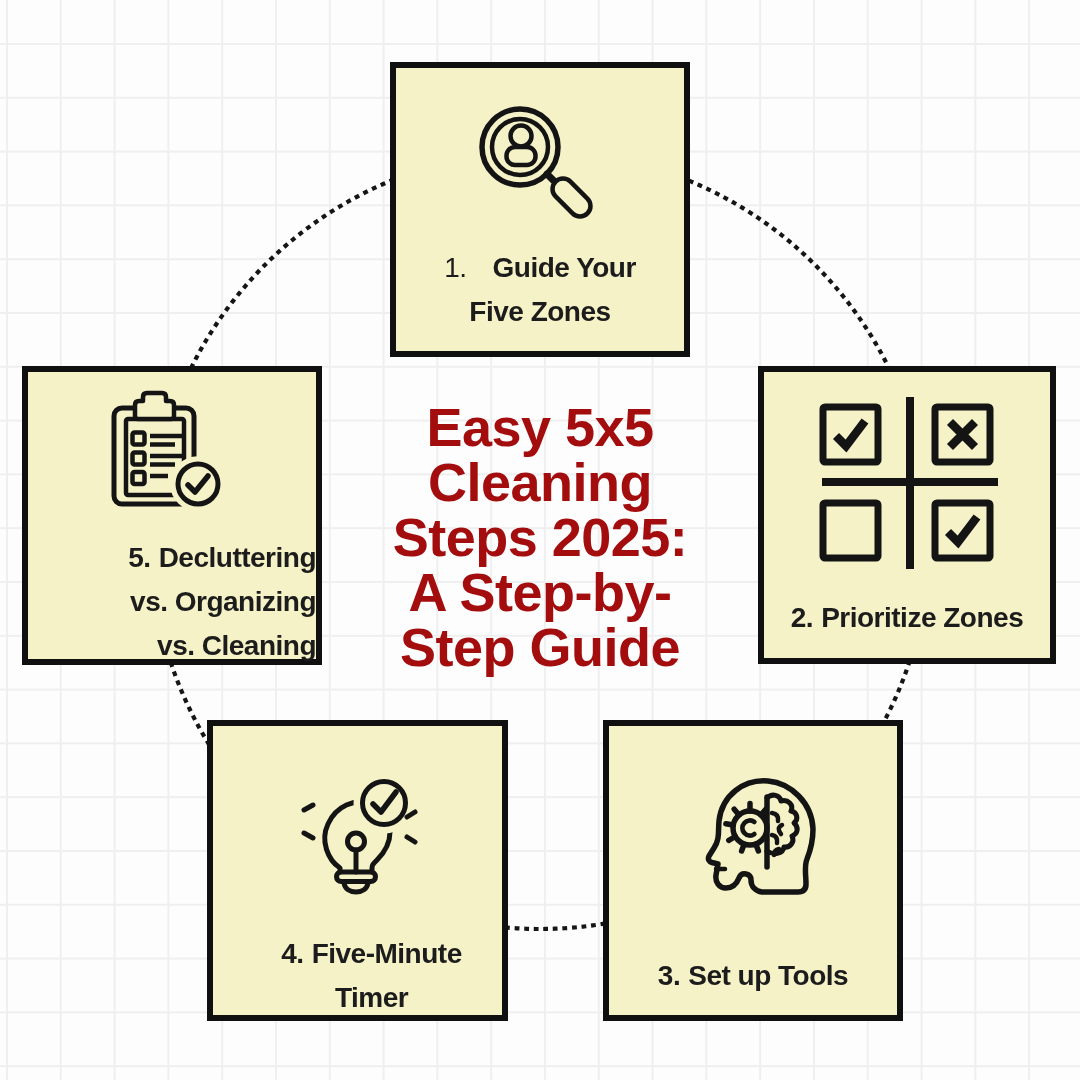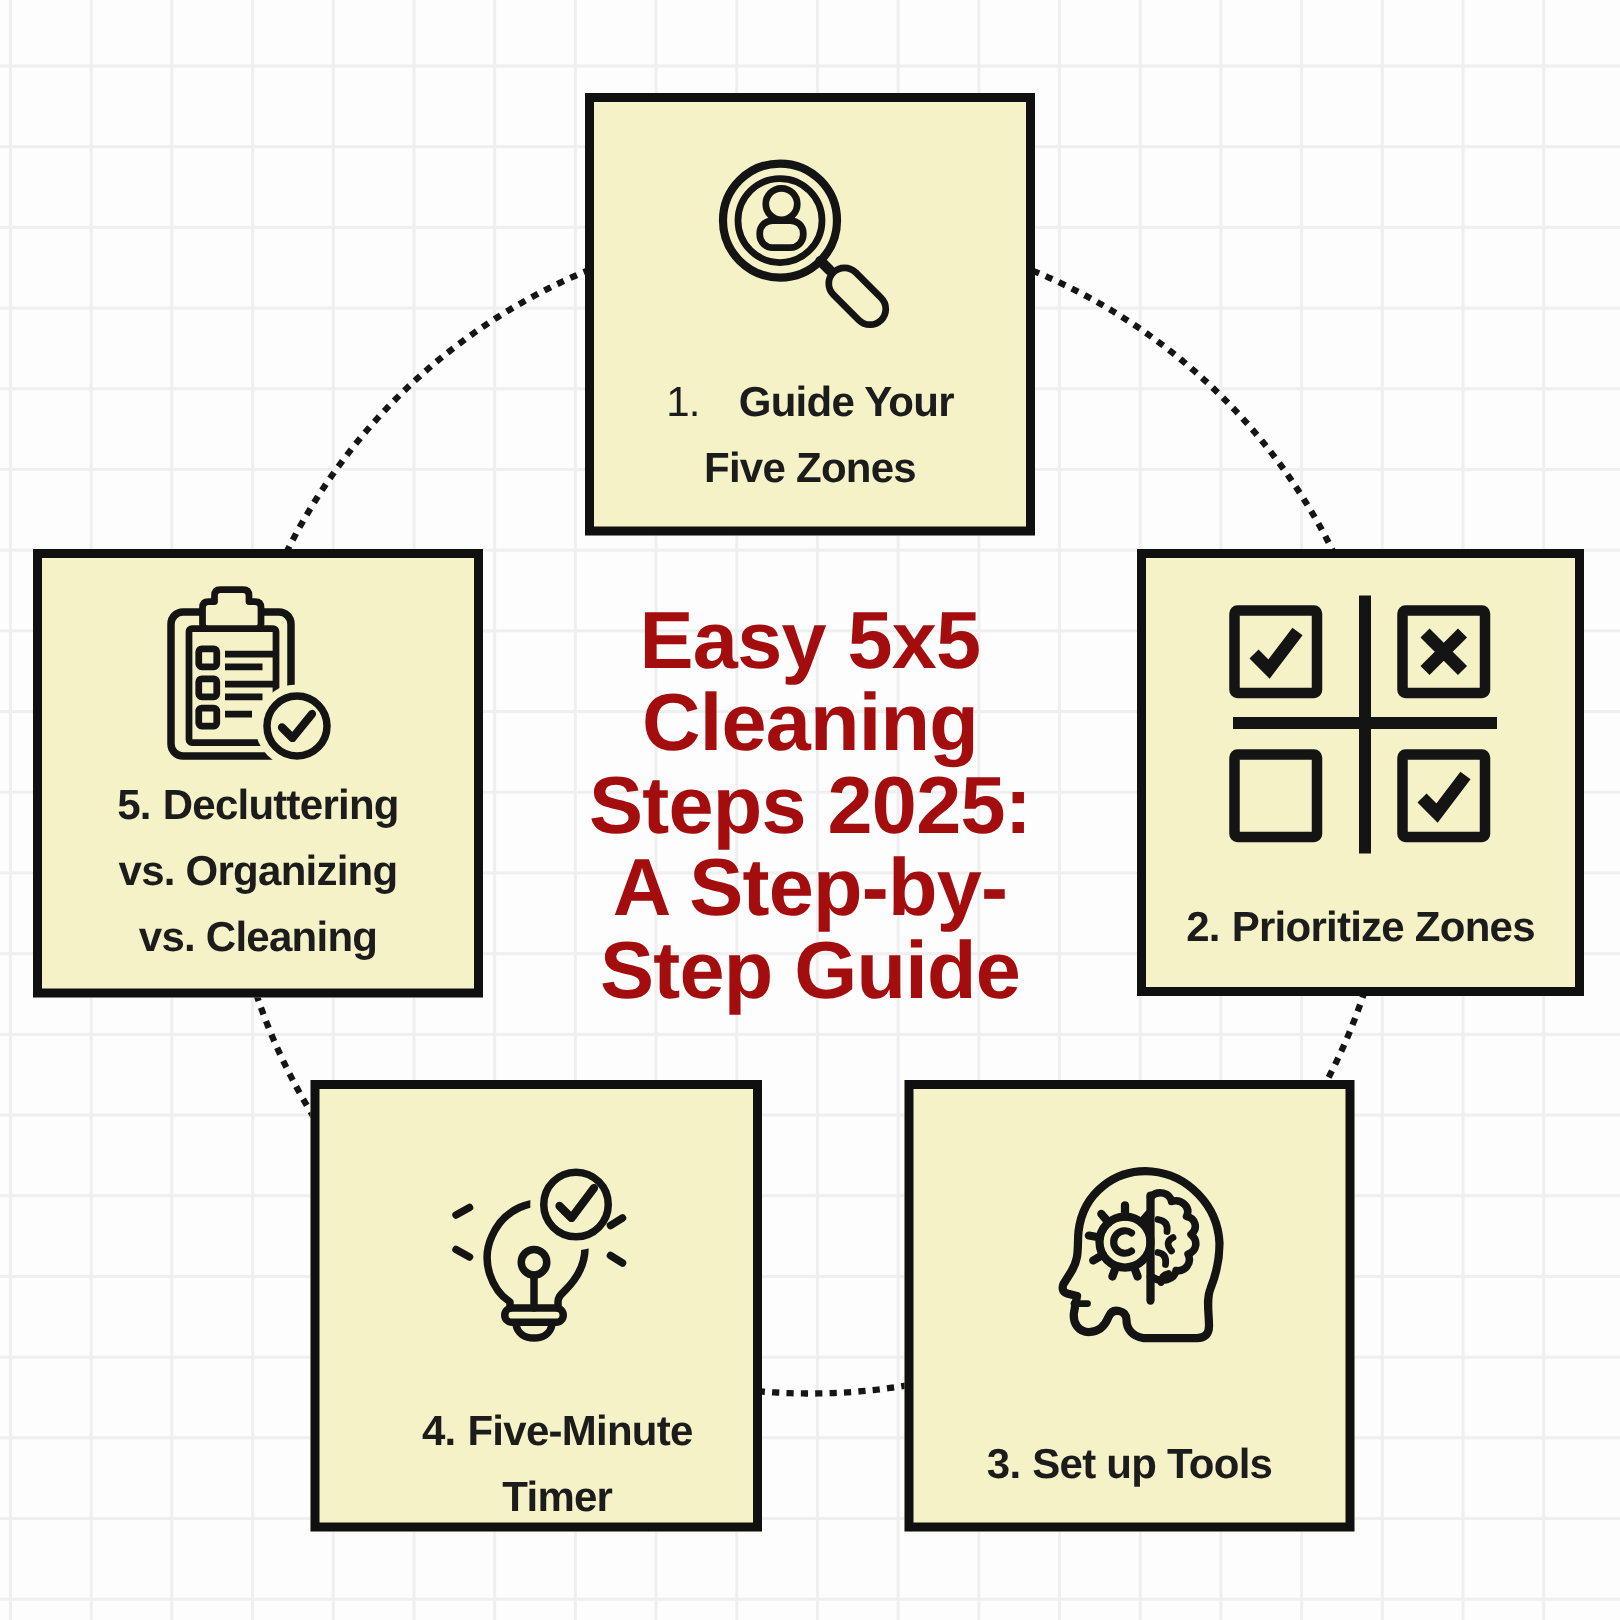--- a/index.html
+++ b/index.html
@@ -24,21 +24,21 @@
     text-align:center;white-space:pre-line;
     font-weight:700;color:#1c1c1c;
     font-size:28px;line-height:44px;letter-spacing:-0.5px;
   }
   .label .num{margin-right:8px;}
   .step-1 .num{font-weight:400;margin-right:26px;}
   .step-1 .label{top:178px;}
   .step-2 .label{top:224px;}
   .step-3 .label{top:228px;}
   .step-4 .label{top:206px;padding-left:28px;}
-  .step-5 .label{top:143px;}
+  .step-5 .label{top:164px;text-align:right;}
   .title{
     position:absolute;left:365px;top:400px;width:350px;
     text-align:center;white-space:pre-line;
     color:#A40D0D;font-weight:700;font-size:54px;line-height:55px;
     letter-spacing:-0.5px;
   }
   svg{display:block;}
 </style>
 </head>
 <body>

